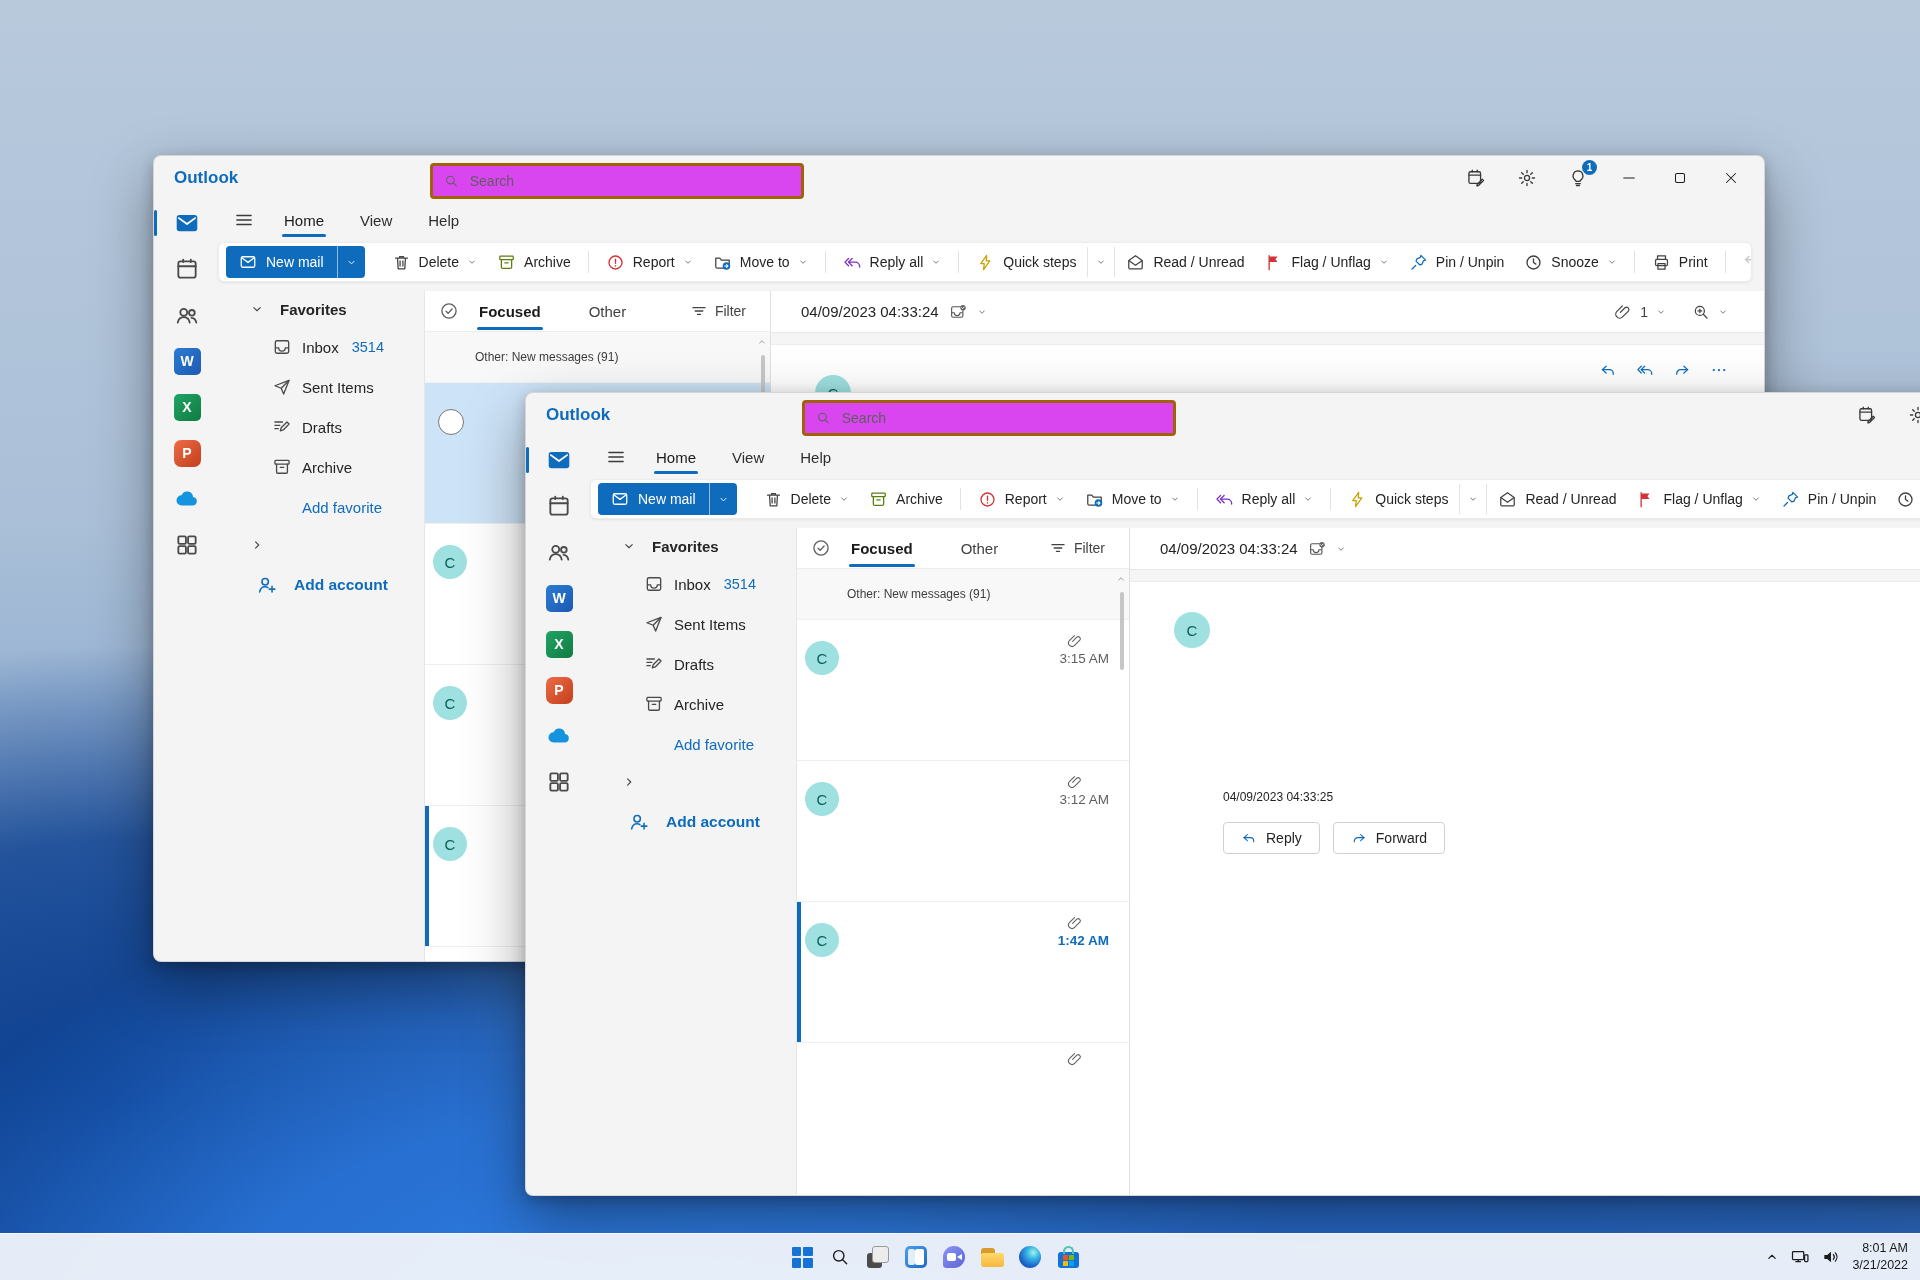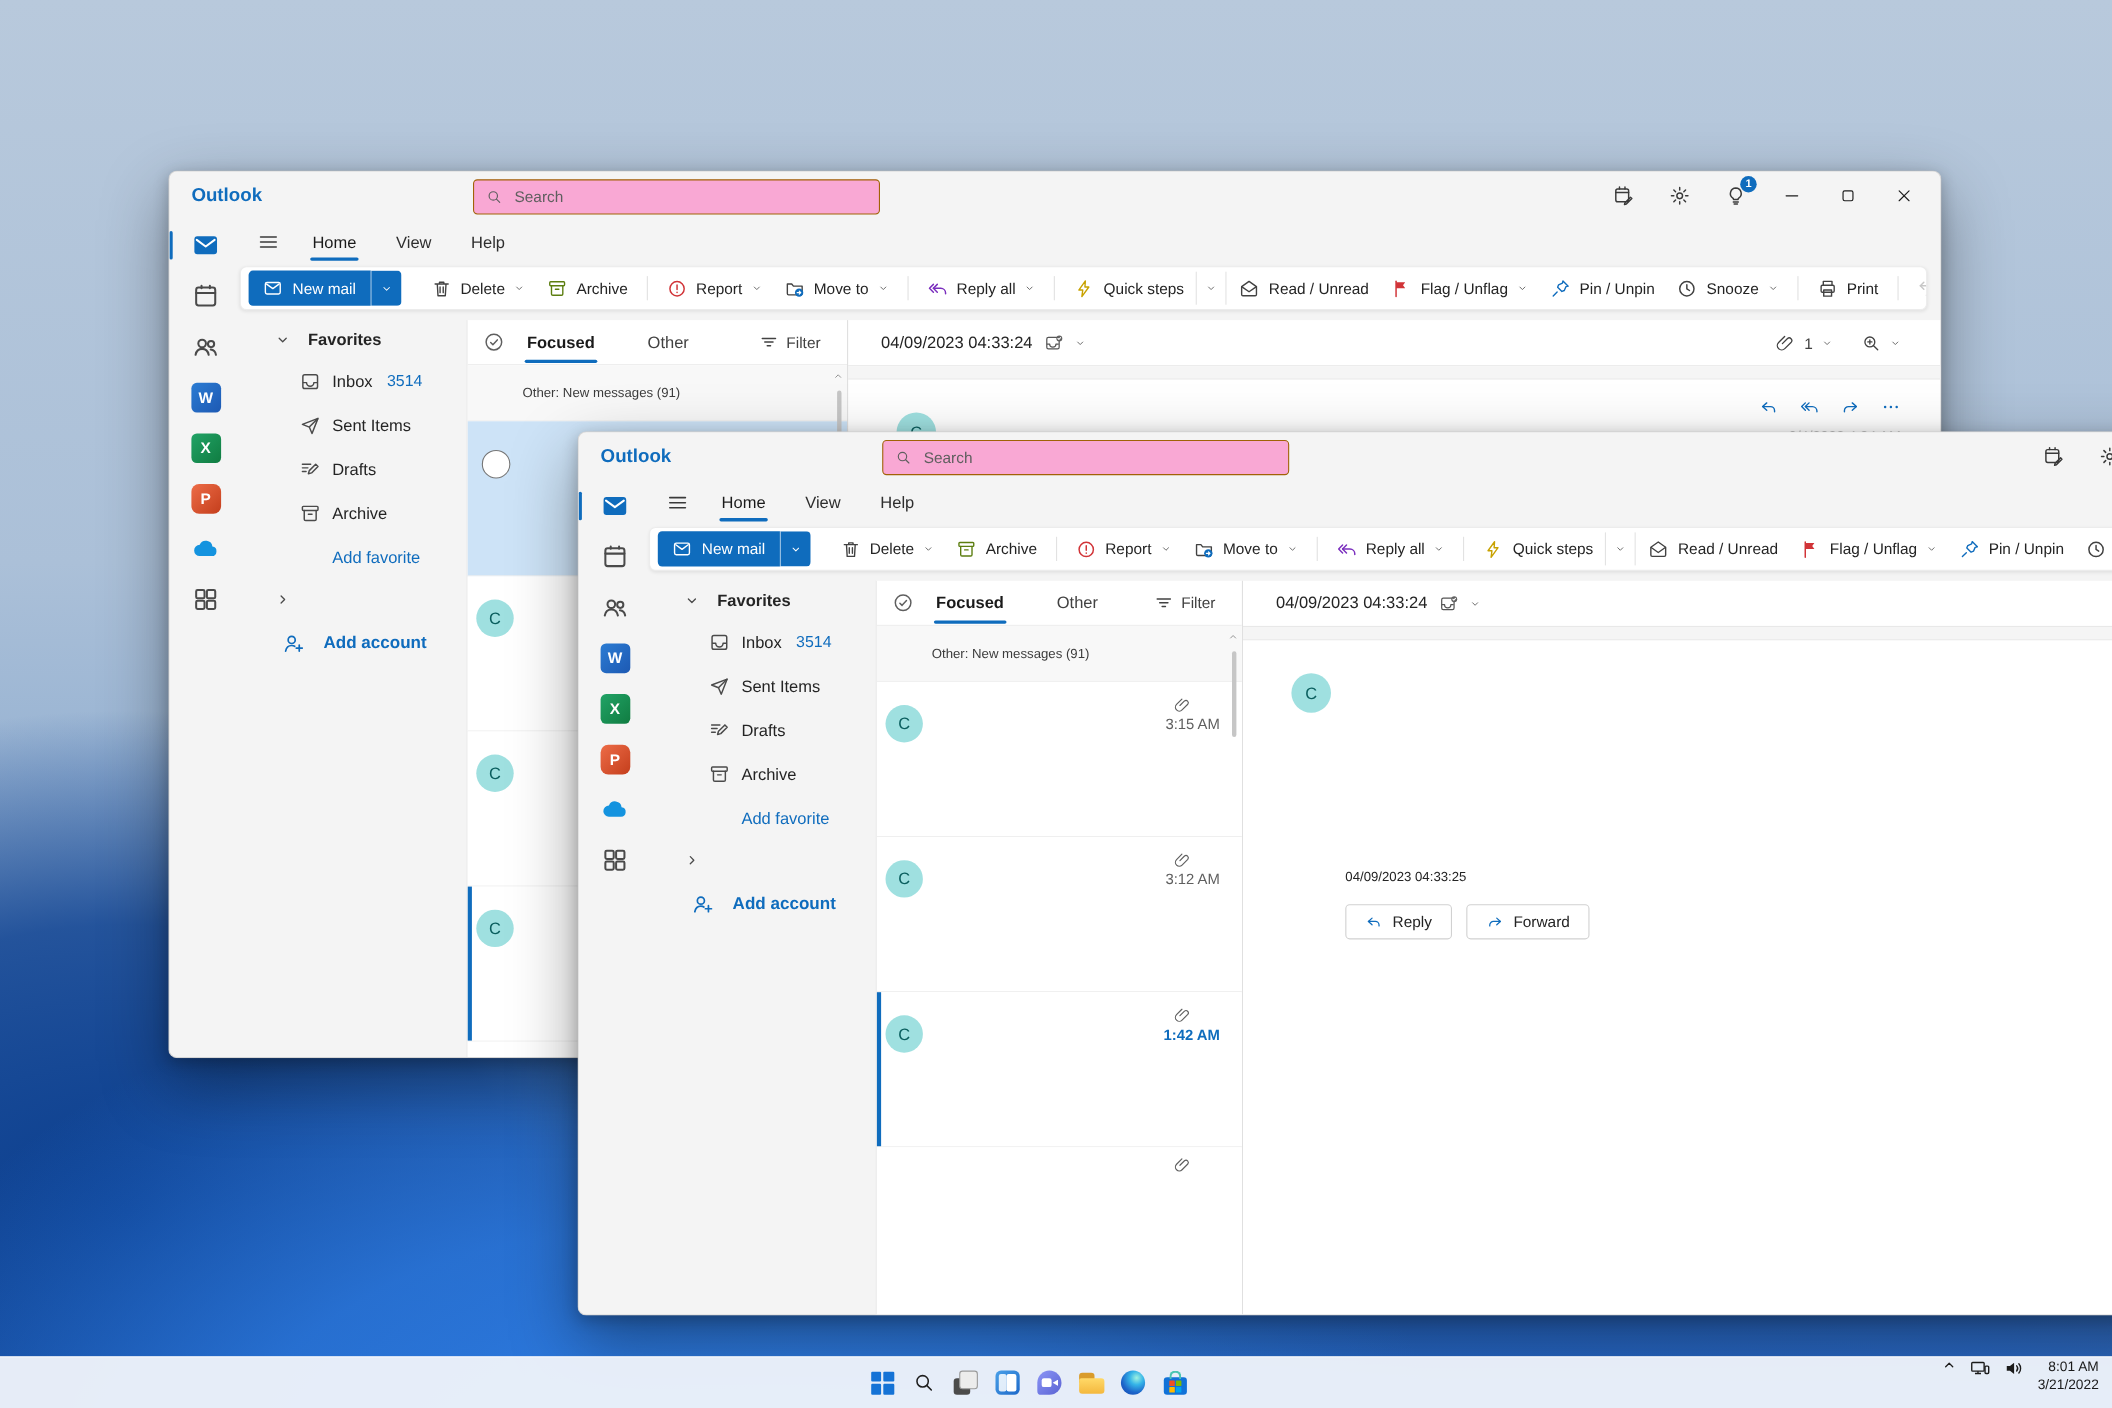--- a/index.html
+++ b/index.html
@@ -19,22 +19,22 @@
   .s20{width:20px;height:20px}.s22{width:22px;height:22px}.s26{width:26px;height:26px}
 
   
   .owin{position:absolute;background:#f4f4f4;border-radius:8px;overflow:hidden;
         box-shadow:0 24px 60px rgba(0,0,0,.38),0 4px 14px rgba(0,0,0,.22);
         border:1px solid rgba(0,0,0,.12);}
   #wb{left:153px;top:155px;width:1610px;height:805px;}
   #wf{left:525px;top:392px;width:1460px;height:802px;z-index:5;}
   .titlebar{position:absolute;left:0;top:0;right:0;height:44px;}
   .app-title{position:absolute;left:20px;top:12px;color:#0f6cbd;font-size:17px;font-weight:700;}
-  .searchbox{position:absolute;left:276px;top:7px;width:346px;height:30px;background:#f9a8d4;
-             border:1px solid #a16207;border-radius:4px;display:flex;align-items:center;gap:9px;
+  .searchbox{position:absolute;left:276px;top:7px;width:346px;height:30px;background:#d946ef;
+             border:3px solid #a16207;border-radius:4px;display:flex;align-items:center;gap:9px;
              padding:0 11px;color:#5f5f5f;}
   .searchbox input{border:none;outline:none;background:transparent;font:inherit;font-size:14px;
              color:#242424;width:100%;}
   .searchbox input::placeholder{color:#5f5f5f;}
   .title-icons{position:absolute;top:0;height:44px;display:flex;align-items:center;gap:29px;color:#3a3a3a;}
   #wb .title-icons{right:22px;}
   #wf .title-icons{left:1330px;}
   .tico{position:relative;display:flex;align-items:center;justify-content:center;width:22px;height:22px;}
   .badge{position:absolute;top:-7px;right:-8px;min-width:15px;height:15px;border-radius:8px;background:#0f6cbd;
          color:#fff;font-size:10px;font-weight:700;font-style:normal;display:flex;align-items:center;justify-content:center;}
@@ -153,21 +153,21 @@
              background:linear-gradient(180deg,#ffd968,#f4b83e);border-radius:2px 3px 3px 3px;}
   .edge{width:22px;height:22px;border-radius:50%;
         background:radial-gradient(circle at 65% 30%, #9ff2e0 0%, #35b4e8 30%, #1c63c9 65%, #1648a8 100%);}
   .store{position:relative;width:21px;height:16px;background:#1172d8;border-radius:3px;margin-top:5px;}
   .store .h{position:absolute;top:-6px;left:5px;width:11px;height:8px;border:2px solid #49c5b1;border-bottom:none;
             border-radius:6px 6px 0 0;box-sizing:border-box;}
   .store .g{position:absolute;left:5px;top:3px;display:grid;grid-template-columns:5px 5px;grid-template-rows:5px 5px;gap:1px;}
   .store .g i{border-radius:.5px;}
   .store .g i:nth-child(1){background:#f25022;} .store .g i:nth-child(2){background:#7fba00;}
   .store .g i:nth-child(3){background:#ffb900;} .store .g i:nth-child(4){background:#00a4ef;}
-  .tb-tray{position:absolute;right:12px;top:0;height:100%;display:flex;gap:11px;color:#1b1b1b;}
+  .tb-tray{position:absolute;right:12px;top:0;height:100%;display:flex;align-items:center;gap:11px;color:#1b1b1b;}
   .clock{text-align:right;font-size:12.5px;color:#1a1a1a;line-height:1.35;}
 </style>
 </head>
 <body>
 
 <svg width="0" height="0" style="position:absolute">
   <defs>
     <g id="g-stroke"></g>
     <symbol id="i-search" viewBox="0 0 24 24">
         <g fill="none" stroke="currentColor" stroke-width="1.7" stroke-linecap="round">

